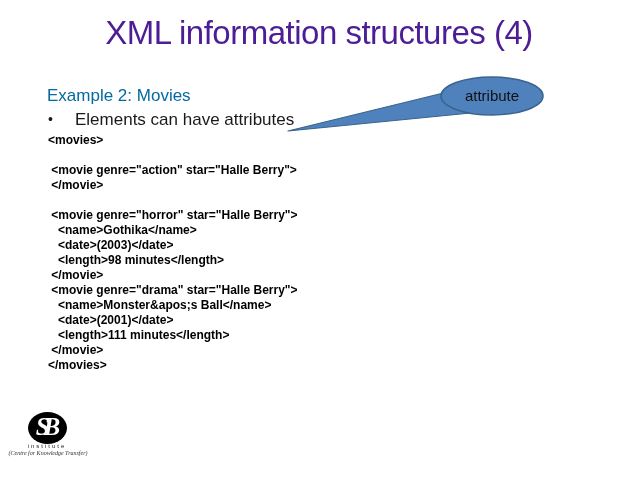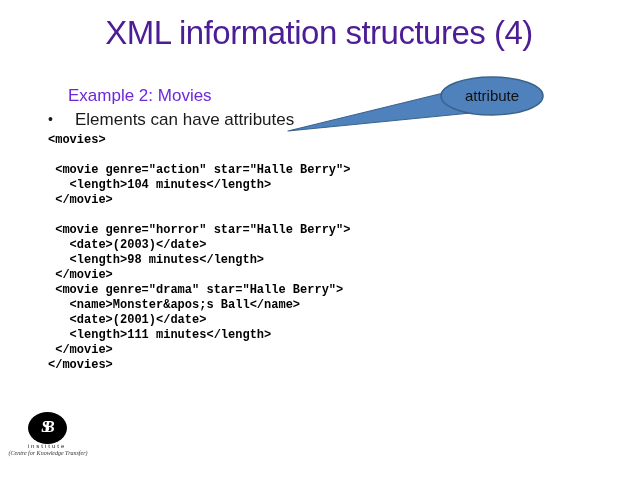--- a/index.html
+++ b/index.html
@@ -21,41 +21,40 @@
     font-size: 33px;
     letter-spacing: -0.5px;
     color: #4c1d95;
     font-family: Liberation Sans, sans-serif;
   }
   .example-label {
     position: absolute;
     top: 86px;
     left: 47px;
     font-size: 17px;
-    color: #6d28d9;
-    margin-left: 21px;
+    color: #0369a1;
   }
   .bullet-row {
     position: absolute;
     top: 110px;
     left: 48px;
     font-size: 17px;
     color: #1a1a1a;
   }
   .bullet-glyph {
     display: inline-block;
     width: 27px;
     font-size: 14px;
     vertical-align: 1px;
   }
   .code-block {
     position: absolute;
     top: 133px;
     left: 48px;
-    font-family: Liberation Mono, monospace;
+    font-family: Liberation Sans, sans-serif;
     font-weight: bold;
     font-size: 12px;
     color: #000000;
   }
   .code-line {
     white-space: pre;
     height: 15px;
     line-height: 15px;
   }
   .callout-svg {
@@ -80,21 +79,21 @@
     background: #000000;
     border-radius: 50%;
     color: #ffffff;
     text-align: center;
     overflow: hidden;
   }
   .logo-monogram {
     font-family: "Liberation Serif", serif;
     font-weight: bold;
     font-style: italic;
-    font-size: 16px;
+    font-size: 25px;
     line-height: 30px;
     letter-spacing: -6px;
     margin-left: -5px;
   }
   .logo-name {
     position: absolute;
     left: 14px;
     top: 33px;
     width: 54px;
     text-align: center;
@@ -125,24 +124,24 @@
   <div class="example-label">Example 2: Movies</div>
 
   <div class="bullet-row">
     <span class="bullet-glyph">•</span><span>Elements can have attributes</span>
   </div>
 
   <div class="code-block">
     <div class="code-line">&lt;movies&gt;</div>
     <div class="code-line"></div>
     <div class="code-line"> &lt;movie genre="action" star="Halle Berry"&gt;</div>
-    <div class="code-line">   &lt;length&gt;104 minutes&lt;/length&gt;</div>
     <div class="code-line"> &lt;/movie&gt;</div>
     <div class="code-line"></div>
     <div class="code-line"> &lt;movie genre="horror" star="Halle Berry"&gt;</div>
+    <div class="code-line">   &lt;name&gt;Gothika&lt;/name&gt;</div>
     <div class="code-line">   &lt;date&gt;(2003)&lt;/date&gt;</div>
     <div class="code-line">   &lt;length&gt;98 minutes&lt;/length&gt;</div>
     <div class="code-line"> &lt;/movie&gt;</div>
     <div class="code-line"> &lt;movie genre="drama" star="Halle Berry"&gt;</div>
     <div class="code-line">   &lt;name&gt;Monster&amp;apos;s Ball&lt;/name&gt;</div>
     <div class="code-line">   &lt;date&gt;(2001)&lt;/date&gt;</div>
     <div class="code-line">   &lt;length&gt;111 minutes&lt;/length&gt;</div>
     <div class="code-line"> &lt;/movie&gt;</div>
     <div class="code-line">&lt;/movies&gt;</div>
   </div>

